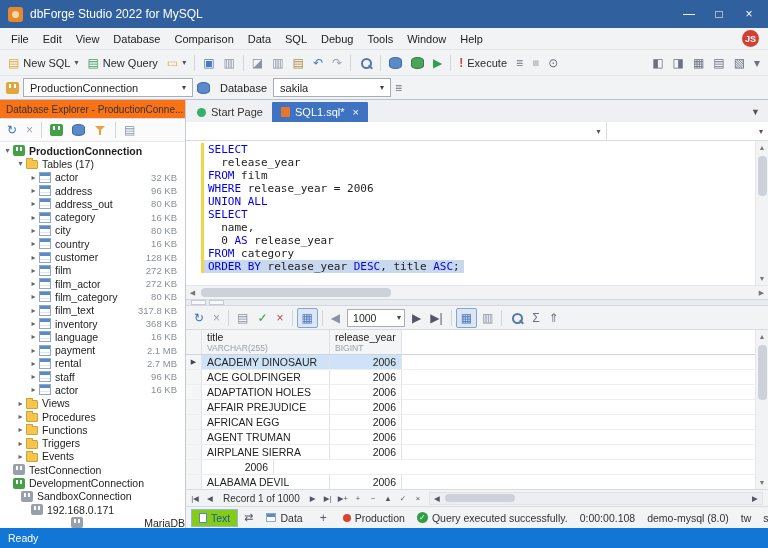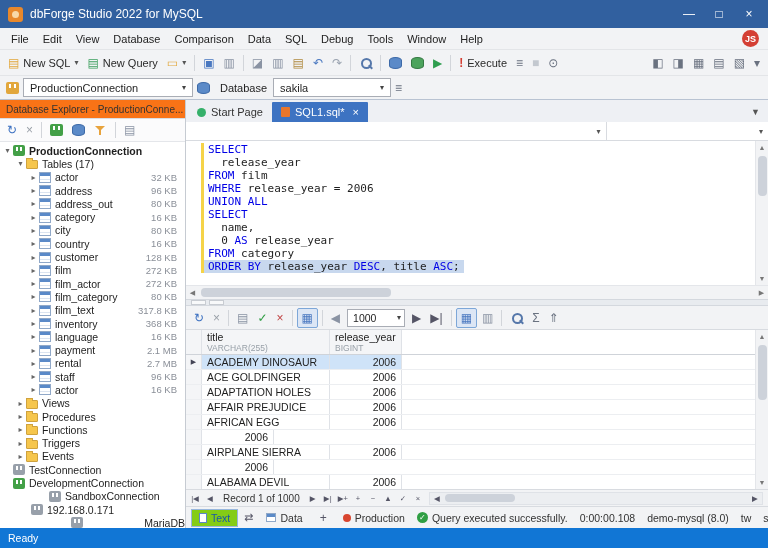--- a/index.html
+++ b/index.html
@@ -449,21 +449,21 @@
           <div class="tree-row" style="padding-left: 2px;">
             <span class="tree-arrow"></span>
             <span class="tico connection-gray"></span>
             <span class="tree-label">TestConnection</span>
           </div>
           <div class="tree-row" style="padding-left: 2px;">
             <span class="tree-arrow"></span>
             <span class="tico connection-green"></span>
             <span class="tree-label">DevelopmentConnection</span>
           </div>
-          <div class="tree-row" style="padding-left: 10px; margin-left: 28px;">
+          <div class="tree-row" style="padding-left: 10px;">
             <span class="tree-arrow"></span>
             <span class="tico connection-gray"></span>
             <span class="tree-label">SandboxConnection</span>
           </div>
           <div class="tree-row" style="padding-left: 20px;">
             <span class="tree-arrow"></span>
             <span class="tico connection-gray"></span>
             <span class="tree-label">192.168.0.171</span>
           </div>
           <div class="tree-row" style="padding-left: 2px; justify-content: space-between;">
@@ -657,20 +657,21 @@
                 <div class="gcell gfill"></div>
               </div>
               <div class="grid-row">
                 <div class="gcell gutter"></div>
                 <div class="gcell cell col0">AFRICAN EGG</div>
                 <div class="gcell cell col1 num">2006</div>
                 <div class="gcell gfill"></div>
               </div>
               <div class="grid-row">
                 <div class="gcell gutter"></div>
+                <div class="gcell cell col0">AGENT TRUMAN</div>
                 <div class="gcell cell col1 num">2006</div>
                 <div class="gcell gfill"></div>
               </div>
               <div class="grid-row">
                 <div class="gcell gutter"></div>
                 <div class="gcell cell col0">AIRPLANE SIERRA</div>
                 <div class="gcell cell col1 num">2006</div>
                 <div class="gcell gfill"></div>
               </div>
               <div class="grid-row">

